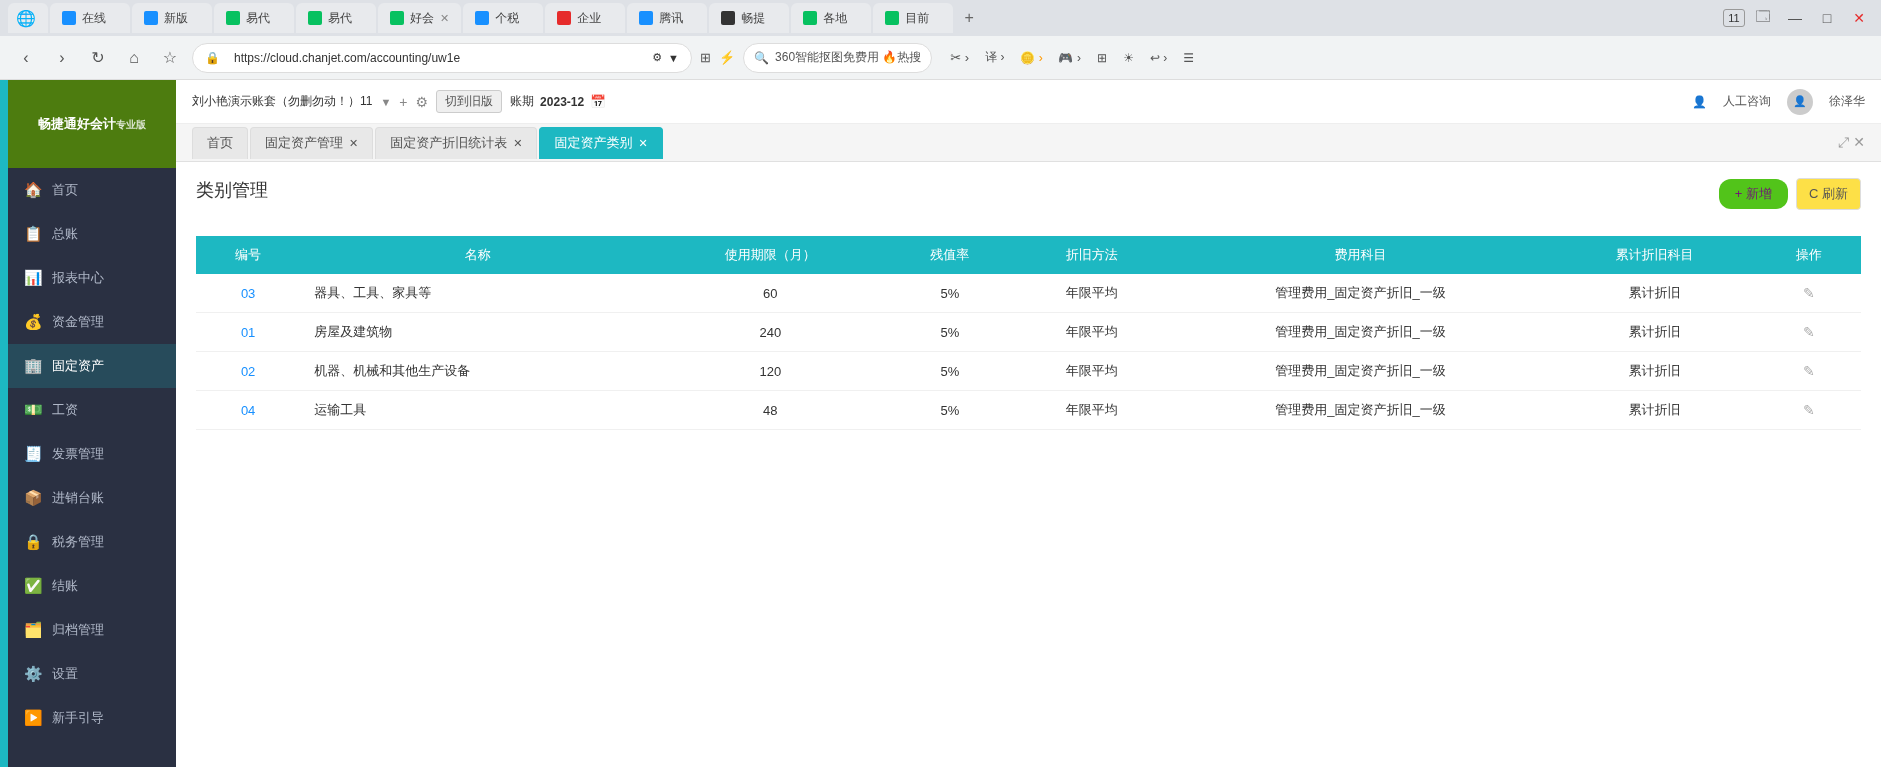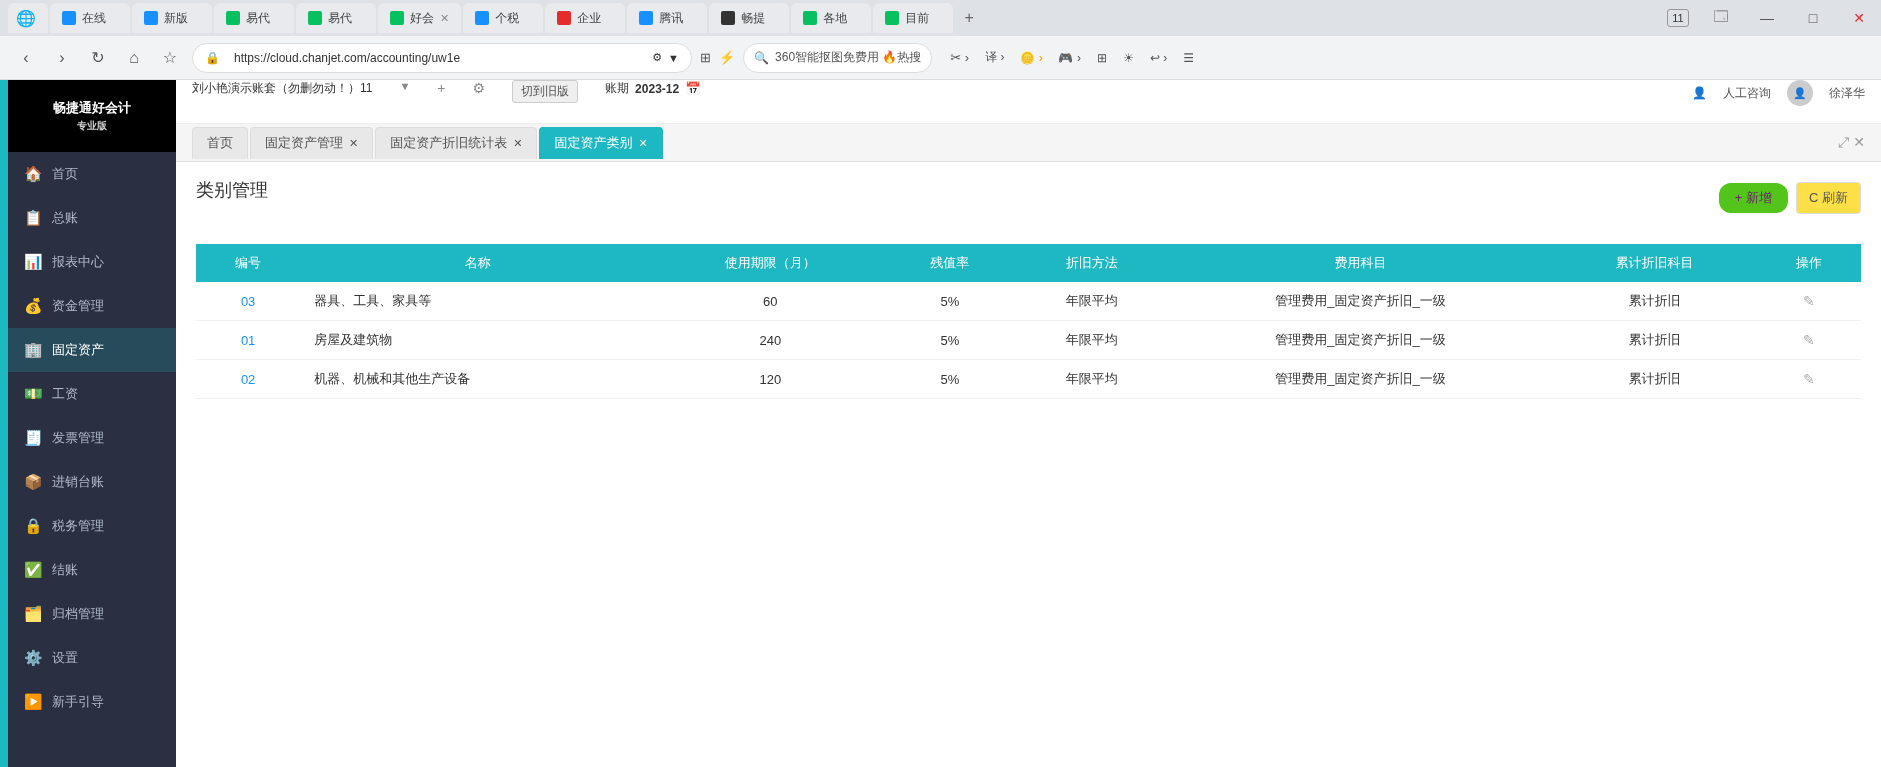--- a/index.html
+++ b/index.html
@@ -5,59 +5,59 @@
     * { margin: 0; padding: 0; box-sizing: border-box; }
     body { font-family: 'Microsoft YaHei', Arial, sans-serif; font-size: 13px; background: #f5f5f5; overflow: hidden; }
 
     
     .browser-chrome { background: #dee1e6; width: 100%; }
     .tab-bar { display: flex; align-items: center; height: 36px; background: #dee1e6; padding: 0 8px; gap: 2px; overflow: hidden; }
     .tab { display: flex; align-items: center; height: 30px; padding: 0 12px; border-radius: 6px 6px 0 0; font-size: 12px; background: #e8eaed; color: #444; gap: 6px; min-width: 80px; max-width: 160px; white-space: nowrap; overflow: hidden; }
     .tab .favicon { width: 14px; height: 14px; border-radius: 2px; display: inline-block; flex-shrink: 0; }
     .tab .close-btn { margin-left: auto; font-size: 11px; color: #888; flex-shrink: 0; }
     .tab-add { width: 28px; height: 28px; display: flex; align-items: center; justify-content: center; border-radius: 50%; font-size: 16px; color: #666; cursor: pointer; }
-    .tab-controls { margin-left: auto; display: flex; align-items: center; gap: 18px; }
+    .tab-controls { margin-left: auto; display: flex; align-items: center; gap: 4px; }
     .win-btn { width: 28px; height: 28px; display: flex; align-items: center; justify-content: center; font-size: 14px; color: #555; }
 
     .address-bar-row { display: flex; align-items: center; height: 44px; background: #f1f3f4; padding: 0 12px; gap: 8px; border-bottom: 1px solid #ddd; }
     .nav-btn { width: 28px; height: 28px; display: flex; align-items: center; justify-content: center; font-size: 16px; color: #555; border-radius: 50%; }
     .address-box { flex: 1; height: 30px; background: #fff; border-radius: 15px; display: flex; align-items: center; padding: 0 12px; font-size: 12px; color: #333; border: 1px solid #ddd; gap: 6px; max-width: 500px; }
     .address-text { flex: 1; color: #333; font-size: 12px; padding-left: 8px; }
     .search-box { display: flex; align-items: center; height: 30px; background: #fff; border-radius: 15px; border: 1px solid #ddd; padding: 0 10px; gap: 6px; font-size: 12px; color: #555; }
     .toolbar-icons { display: flex; align-items: center; gap: 4px; margin-left: 4px; }
     .toolbar-icon { height: 28px; display: flex; align-items: center; padding: 0 6px; font-size: 12px; color: #555; border-radius: 4px; gap: 2px; }
 
     
     .app-wrapper { display: flex; height: calc(767px - 80px); }
 
     
     .sidebar { width: 168px; background: #2a3042; height: 100%; display: flex; flex-direction: column; flex-shrink: 0; }
-    .sidebar-logo { height: 72px; background: #000000; display: flex; align-items: center; justify-content: center; flex-direction: column; color: #fff; font-size: 14px; font-weight: bold; padding: 8px; }
+    .sidebar-logo { height: 88px; background: #4d7c0f; display: flex; align-items: center; justify-content: center; flex-direction: row; color: #fff; font-size: 14px; font-weight: bold; padding: 8px; }
     .sidebar-logo .logo-sub { font-size: 10px; color: rgba(255,255,255,0.8); margin-top: 2px; }
     .sidebar-item { display: flex; align-items: center; height: 44px; padding: 0 16px; color: #b0b8c8; font-size: 13px; gap: 10px; cursor: pointer; }
     .sidebar-item.active { background: rgba(29, 184, 194, 0.2); color: #fff; }
     .sidebar-item .icon { width: 18px; text-align: center; font-size: 15px; }
 
     
-    .topbar { height: 44px; background: #fff; border-bottom: 1px solid #eee; display: flex; align-items: flex-start; padding: 0 16px; gap: 27px; }
+    .topbar { height: 44px; background: #fff; border-bottom: 1px solid #eee; display: flex; align-items: center; padding: 0 16px; gap: 8px; }
     .topbar-user { font-size: 12px; color: #333; }
     .topbar-period { display: flex; align-items: center; gap: 6px; font-size: 12px; color: #333; }
     .topbar-right { margin-left: auto; display: flex; align-items: center; gap: 16px; font-size: 12px; color: #555; }
     .switch-btn { border: 1px solid #ccc; padding: 2px 8px; border-radius: 3px; font-size: 12px; color: #555; cursor: pointer; }
 
     
     .page-tabs { display: flex; align-items: center; height: 38px; background: #f5f5f5; border-bottom: 1px solid #e0e0e0; padding: 0 16px; gap: 2px; }
     .page-tab { display: flex; align-items: center; height: 32px; padding: 0 14px; border-radius: 4px 4px 0 0; font-size: 13px; color: #555; background: #e8e8e8; gap: 6px; cursor: pointer; border: 1px solid #ddd; border-bottom: none; }
     .page-tab.active { background: #1db8c2; color: #fff; border-color: #1db8c2; }
     .page-tab .tab-close { font-size: 11px; }
 
     
     .main-content { flex: 1; overflow: auto; padding: 0; background: #fff; }
     .content-area { padding: 16px 20px; }
-    .section-title { font-size: 18px; color: #333; font-weight: normal; margin-bottom: 28px; }
+    .section-title { font-size: 18px; color: #333; font-weight: normal; margin-bottom: 20px; }
     .toolbar-row { display: flex; justify-content: flex-end; align-items: center; margin-bottom: 12px; gap: 8px; }
     .btn-add { background: #52c41a; color: #701a75; border: none; padding: 6px 16px; border-radius: 12px; font-size: 13px; cursor: pointer; display: flex; align-items: center; gap: 4px; }
     .btn-refresh { background: #fde047; color: #555; border: 1px solid #ddd; padding: 6px 12px; border-radius: 4px; font-size: 13px; cursor: pointer; display: flex; align-items: center; gap: 4px; }
 
     
     .data-table { width: 100%; border-collapse: collapse; }
     .data-table thead tr { background: #1db8c2; color: #fff; }
     .data-table thead th { padding: 10px 14px; font-size: 13px; font-weight: normal; text-align: center; border: none; }
     .data-table tbody tr { background: #fff; border-bottom: 1px solid #f0f0f0; }
     .data-table tbody td { padding: 10px 14px; font-size: 13px; color: #333; text-align: center; }
@@ -318,18 +318,28 @@
             <tr>
               <td class="code">02</td>
               <td class="name">机器、机械和其他生产设备</td>
               <td>120</td>
               <td>5%</td>
               <td>年限平均</td>
               <td>管理费用_固定资产折旧_一级</td>
               <td>累计折旧</td>
               <td><span class="edit-icon">✎</span></td>
             </tr>
+            <tr>
+              <td class="code">04</td>
+              <td class="name">运输工具</td>
+              <td>48</td>
+              <td>5%</td>
+              <td>年限平均</td>
+              <td>管理费用_固定资产折旧_一级</td>
+              <td>累计折旧</td>
+              <td><span class="edit-icon">✎</span></td>
+            </tr>
           </tbody>
         </table>
       </div>
     </div>
   </div>
 </div>
 
 </body></html>

